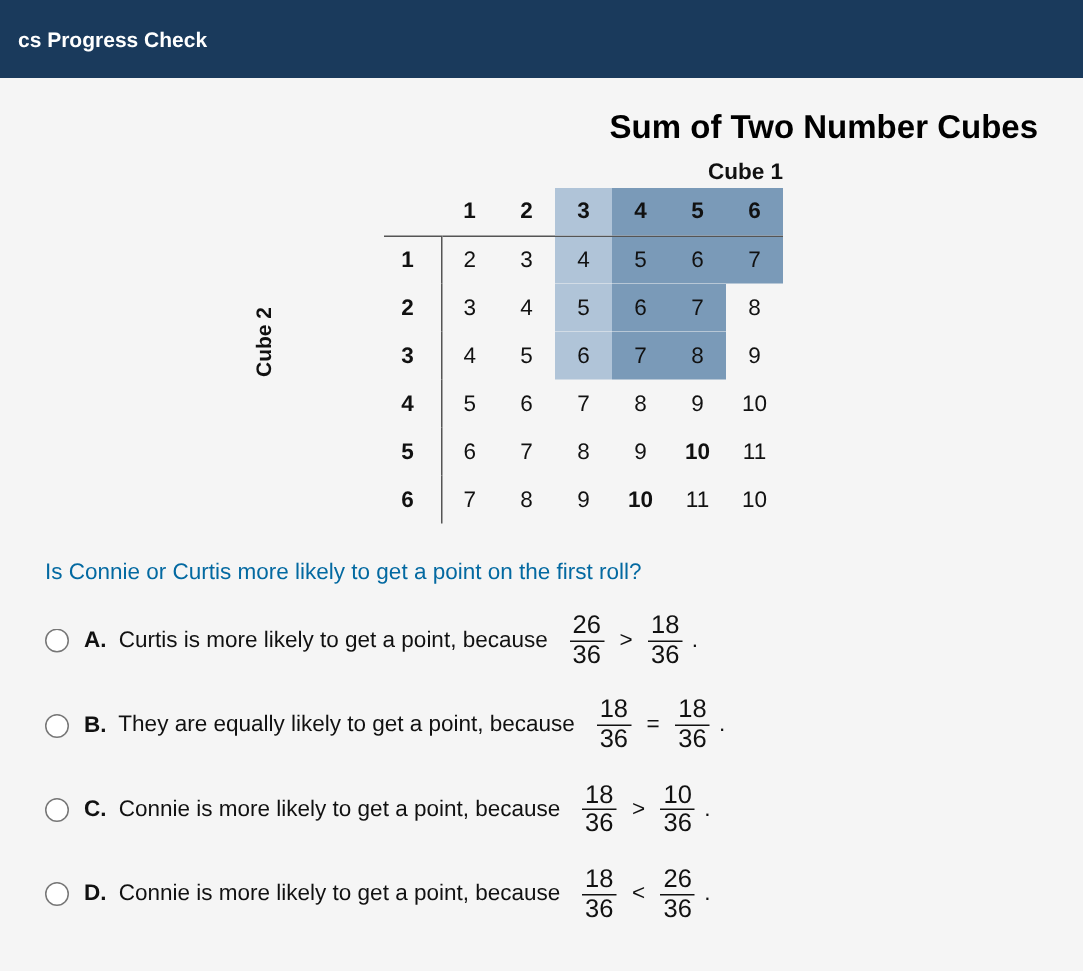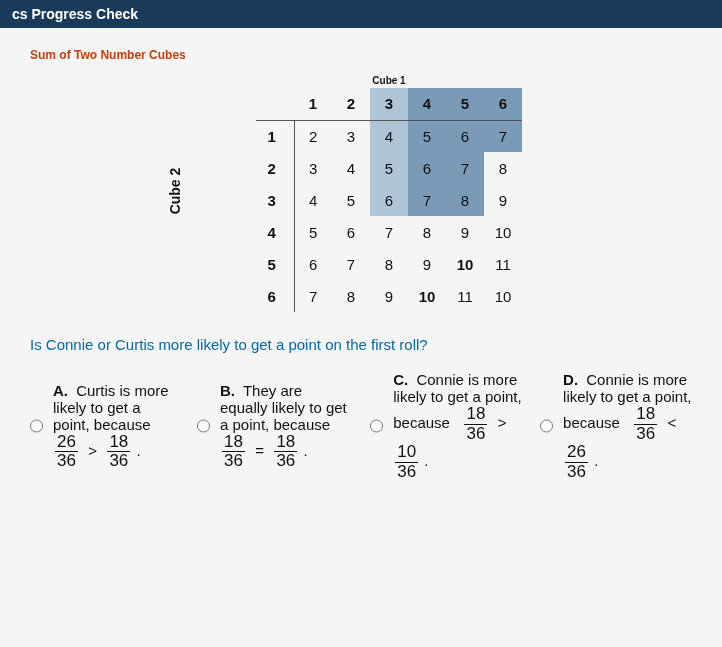--- a/index.html
+++ b/index.html
@@ -6,50 +6,50 @@
     body {
       font-family: Arial, sans-serif;
       background: #1a3a5c;
       width: 722px;
       min-height: 647px;
       overflow: hidden;
     }
     .header {
       background: #1a3a5c;
       color: white;
-      padding: 6px 12px;
+      padding: 18px 12px;
       font-size: 14px;
       font-weight: bold;
     }
     .main-content {
       background: #f5f5f5;
       margin: 0;
       padding: 20px 30px 30px 30px;
       min-height: 620px;
     }
     .title {
-      text-align: left;
-      font-size: 12px;
+      text-align: right;
+      font-size: 22px;
       font-weight: bold;
       margin-bottom: 8px;
-      color: #c2410c;
+      color: #000000;
     }
     .table-container {
       display: flex;
       justify-content: center;
       margin-bottom: 24px;
       position: relative;
     }
     .cube-table-wrapper {
       position: relative;
       display: inline-block;
     }
     .cube1-label {
-      text-align: center;
-      font-size: 10px;
+      text-align: right;
+      font-size: 15px;
       font-weight: bold;
       margin-bottom: 2px;
       color: #111;
     }
     .cube2-label {
       position: absolute;
       left: -48px;
       top: 50%;
       transform: translateY(-50%) rotate(-90deg);
       font-size: 14px;
@@ -90,21 +90,21 @@
       color: #111;
     }
     .question {
       font-size: 15px;
       color: #0369a1;
       margin-bottom: 18px;
       margin-top: 8px;
     }
     .options {
       display: flex;
-      flex-direction: row;
+      flex-direction: column;
       gap: 18px;
     }
     .option {
       display: flex;
       align-items: center;
       gap: 10px;
       font-size: 15px;
       color: #111;
     }
     .option input[type="radio"] {

